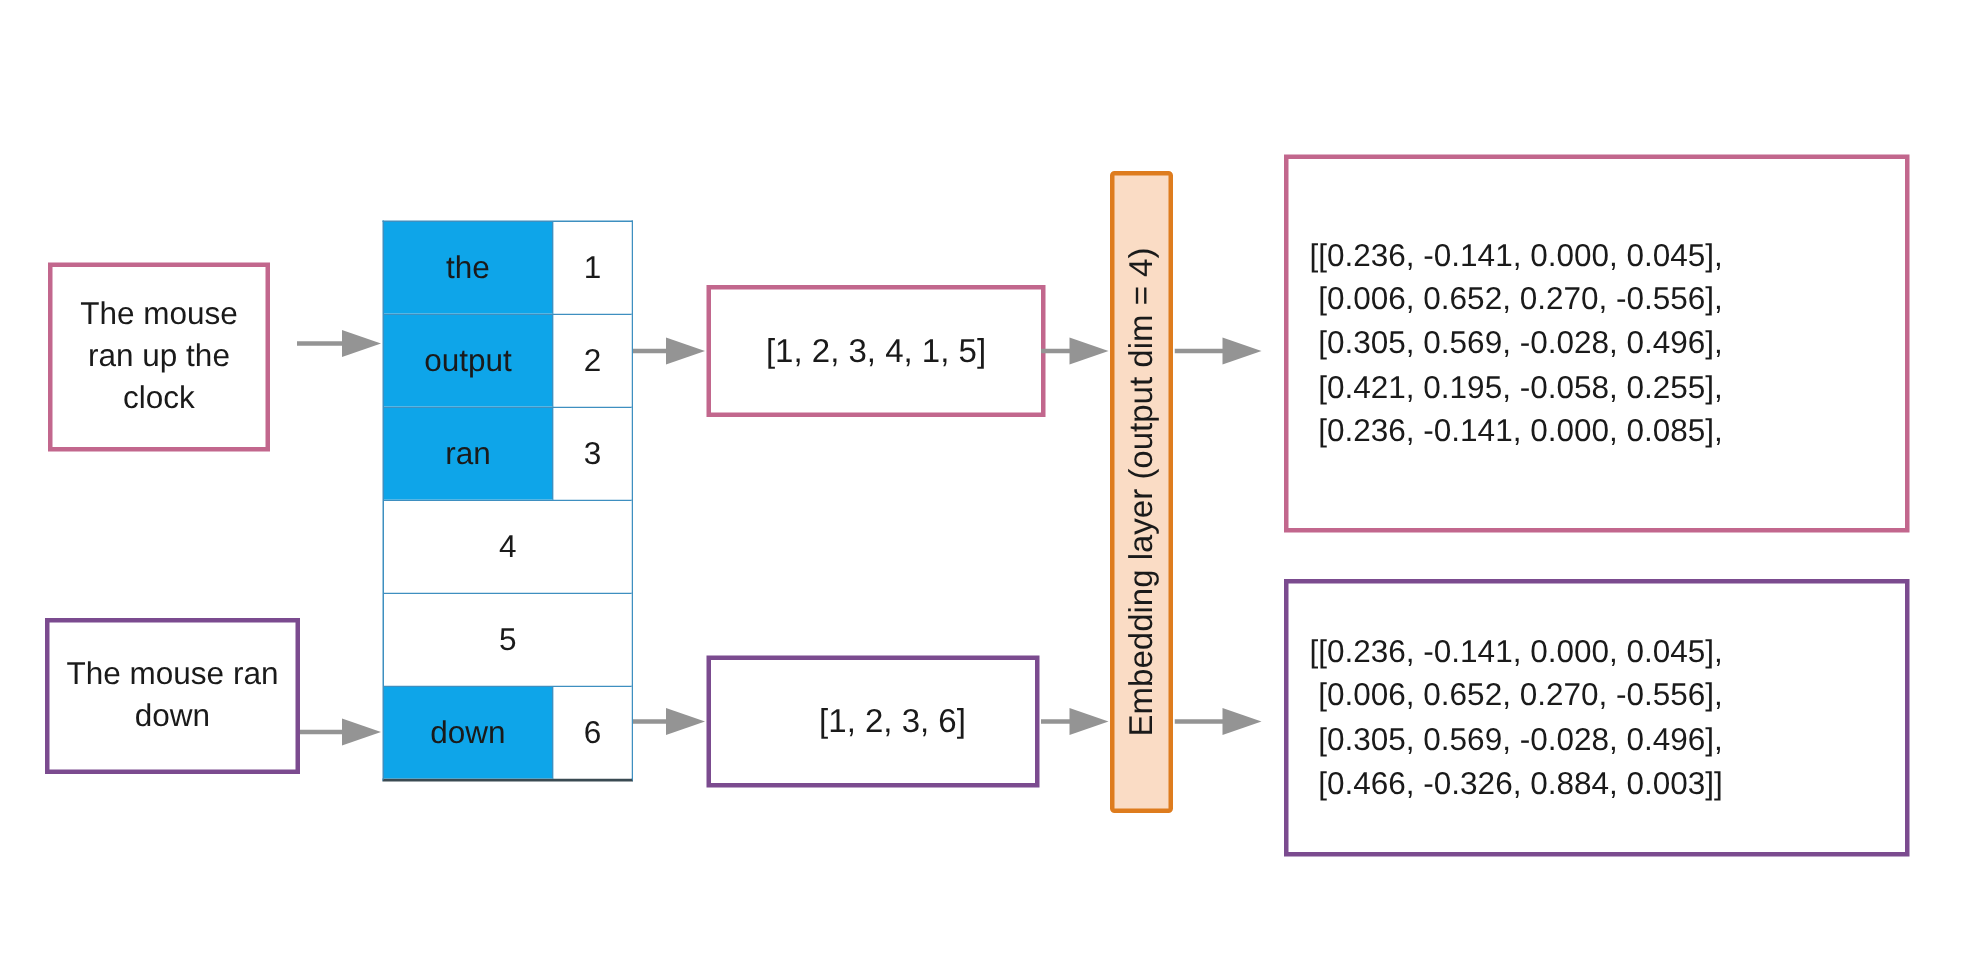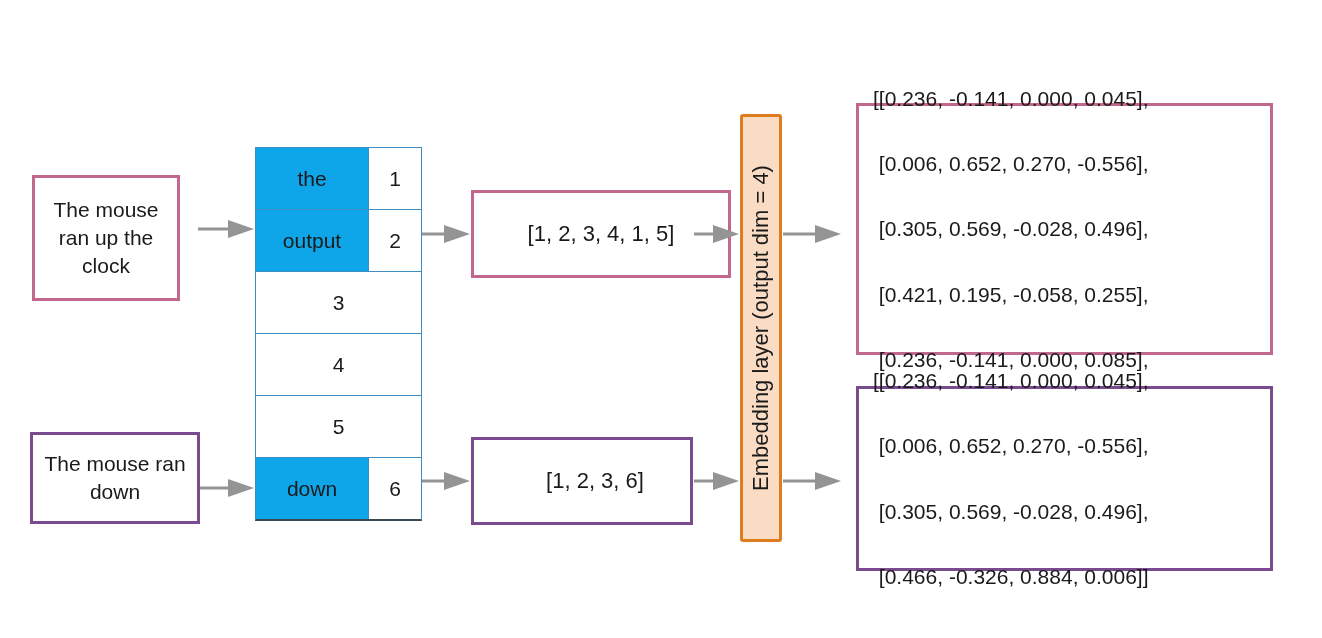--- a/index.html
+++ b/index.html
@@ -32,21 +32,21 @@
     border: 3px solid #c2678d;
     text-align: center;
     font-size: 21px;
     line-height: 1.32;
     color: #1a1a1a;
     padding: 4px 8px;
   }
   .sentence-box.purple { border-color: #7b4b8f; }
 
   #sentence-box-1 { left: 32px;  top: 175px; width: 148px; height: 126px; }
-  #sentence-box-2 { left: 30px;  top: 432px; width: 170px; height: 92px; }
+  #sentence-box-2 { left: 30px;  top: 412px; width: 170px; height: 104px; }
 
   
   #vocab-table {
     position: absolute;
     left: 255px;
     top: 147px;
     width: 167px;
     height: 374px;
     box-sizing: border-box;
     border: 1px solid #3e8fc0;
@@ -81,21 +81,21 @@
     color: #1a1a1a;
   }
 
   
   .seq-box {
     border: 3px solid #c2678d;
     font-size: 22px;
     color: #1a1a1a;
   }
   .seq-box.purple { border-color: #7b4b8f; }
-  #seq-box-1 { left: 471px; top: 190px; width: 260px; height: 88px; text-align: right; }
+  #seq-box-1 { left: 471px; top: 190px; width: 226px; height: 88px; text-align: right; }
   #seq-box-2 { left: 471px; top: 437px; width: 222px; height: 88px; padding-left: 26px; }
 
   
   #embedding-layer {
     position: absolute;
     left: 740px;
     top: 114px;
     width: 42px;
     height: 428px;
     box-sizing: border-box;
@@ -121,21 +121,20 @@
     background: #ffffff;
     border: 3px solid #c2678d;
     display: flex;
     flex-direction: column;
     justify-content: center;
     padding: 6px 0 6px 14px;
     font-size: 21px;
     line-height: 1.385;
     color: #1a1a1a;
     white-space: pre;
-    gap: 36px;
   }
   .matrix-box.purple { border-color: #7b4b8f; }
   #matrix-box-1 { left: 856px; top: 103px; width: 417px; height: 252px; }
   #matrix-box-2 { left: 856px; top: 386px; width: 417px; height: 185px; }
   .matrix-line { display: block; }
 
   
   .arrow {
     position: absolute;
     height: 22px;
@@ -173,20 +172,21 @@
   <div id="vocab-table">
     <div class="vocab-row">
       <div class="vocab-word">the</div>
       <div class="vocab-id">1</div>
     </div>
     <div class="vocab-row">
       <div class="vocab-word">output</div>
       <div class="vocab-id">2</div>
     </div>
     <div class="vocab-row">
+      <div class="vocab-word">ran</div>
       <div class="vocab-id">3</div>
     </div>
     <div class="vocab-row">
       <div class="vocab-id">4</div>
     </div>
     <div class="vocab-row">
       <div class="vocab-id">5</div>
     </div>
     <div class="vocab-row">
       <div class="vocab-word">down</div>
@@ -253,16 +253,16 @@
     <span class="matrix-line"> [0.006, 0.652, 0.270, -0.556],</span>
     <span class="matrix-line"> [0.305, 0.569, -0.028, 0.496],</span>
     <span class="matrix-line"> [0.421, 0.195, -0.058, 0.255],</span>
     <span class="matrix-line"> [0.236, -0.141, 0.000, 0.085],</span>
   </div>
 
   <div class="matrix-box purple" id="matrix-box-2">
     <span class="matrix-line">[[0.236, -0.141, 0.000, 0.045],</span>
     <span class="matrix-line"> [0.006, 0.652, 0.270, -0.556],</span>
     <span class="matrix-line"> [0.305, 0.569, -0.028, 0.496],</span>
-    <span class="matrix-line"> [0.466, -0.326, 0.884, 0.006]]</span>
+    <span class="matrix-line"> [0.466, -0.326, 0.884, 0.003]]</span>
   </div>
 
 </div>
 
 </body></html>

